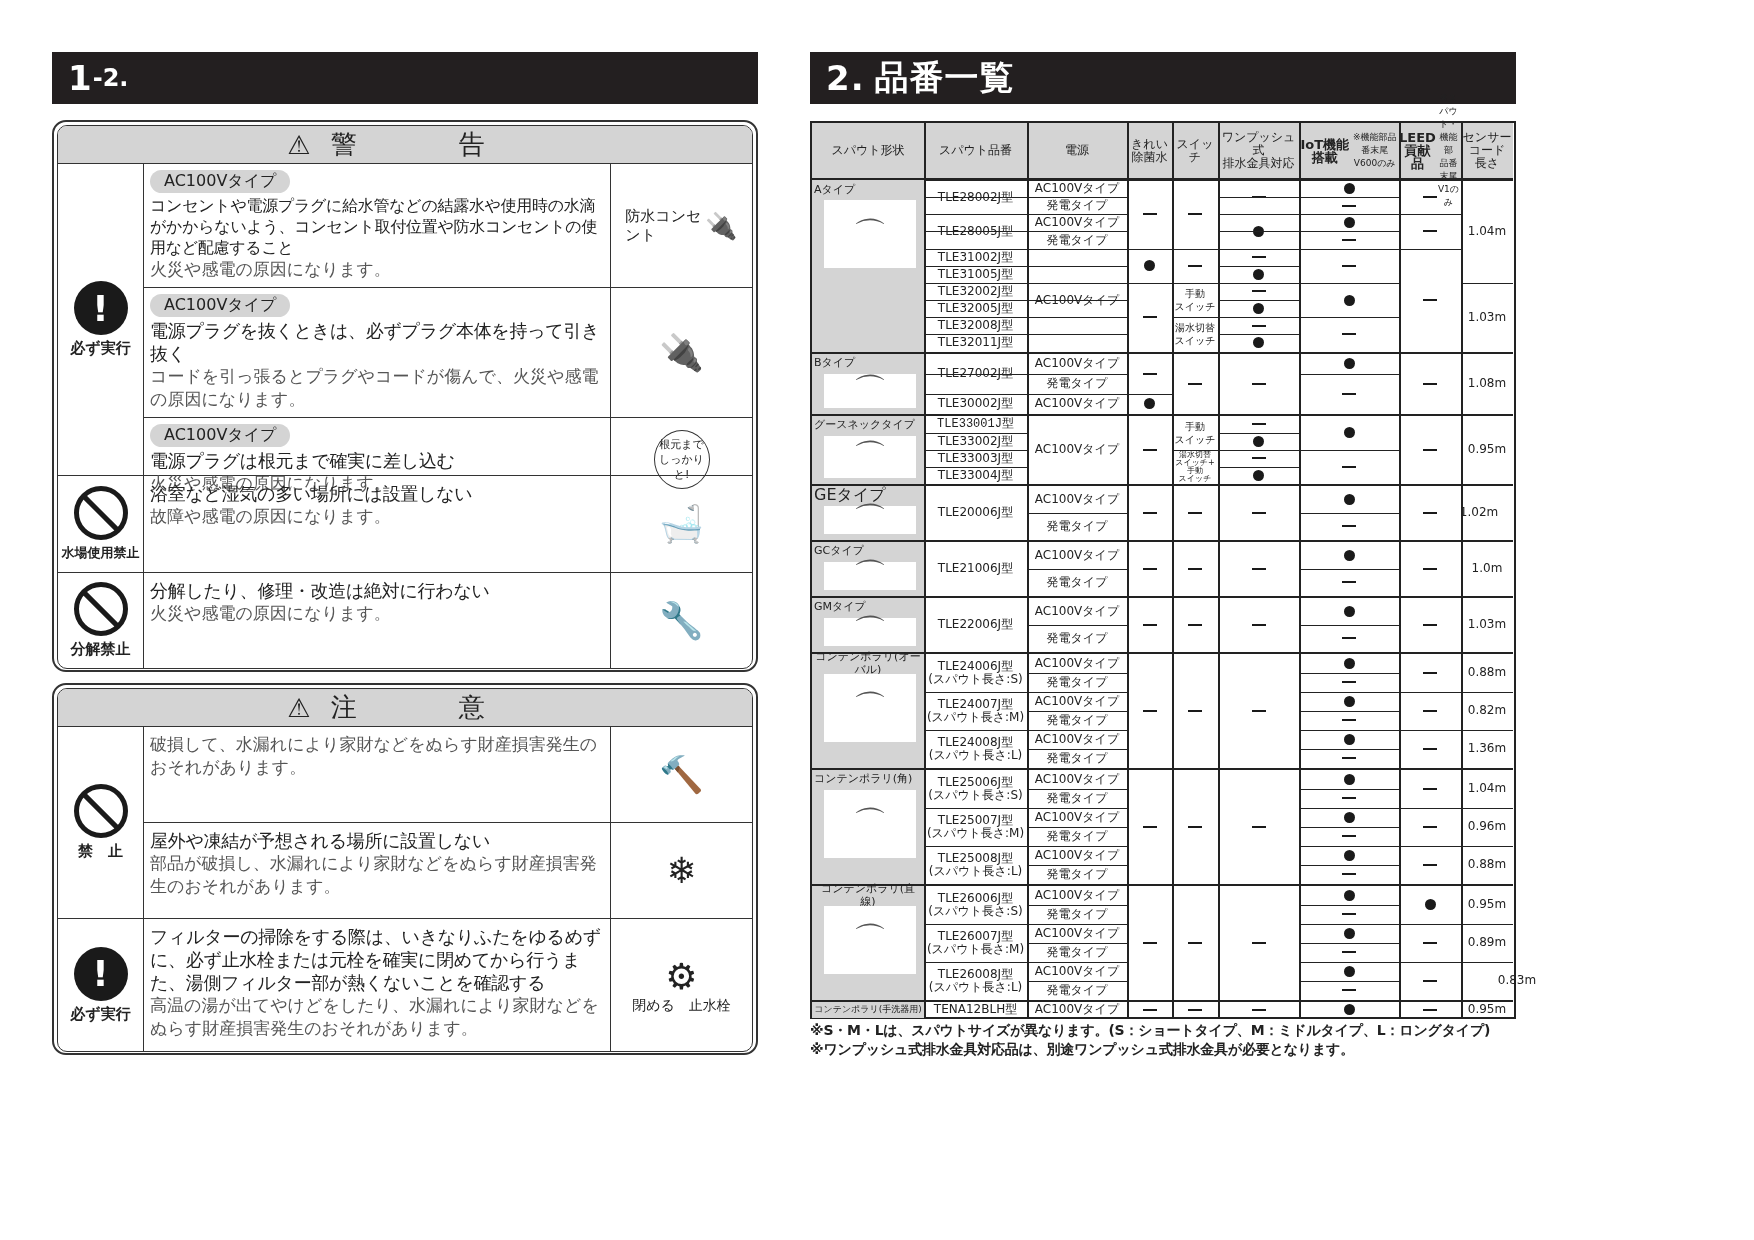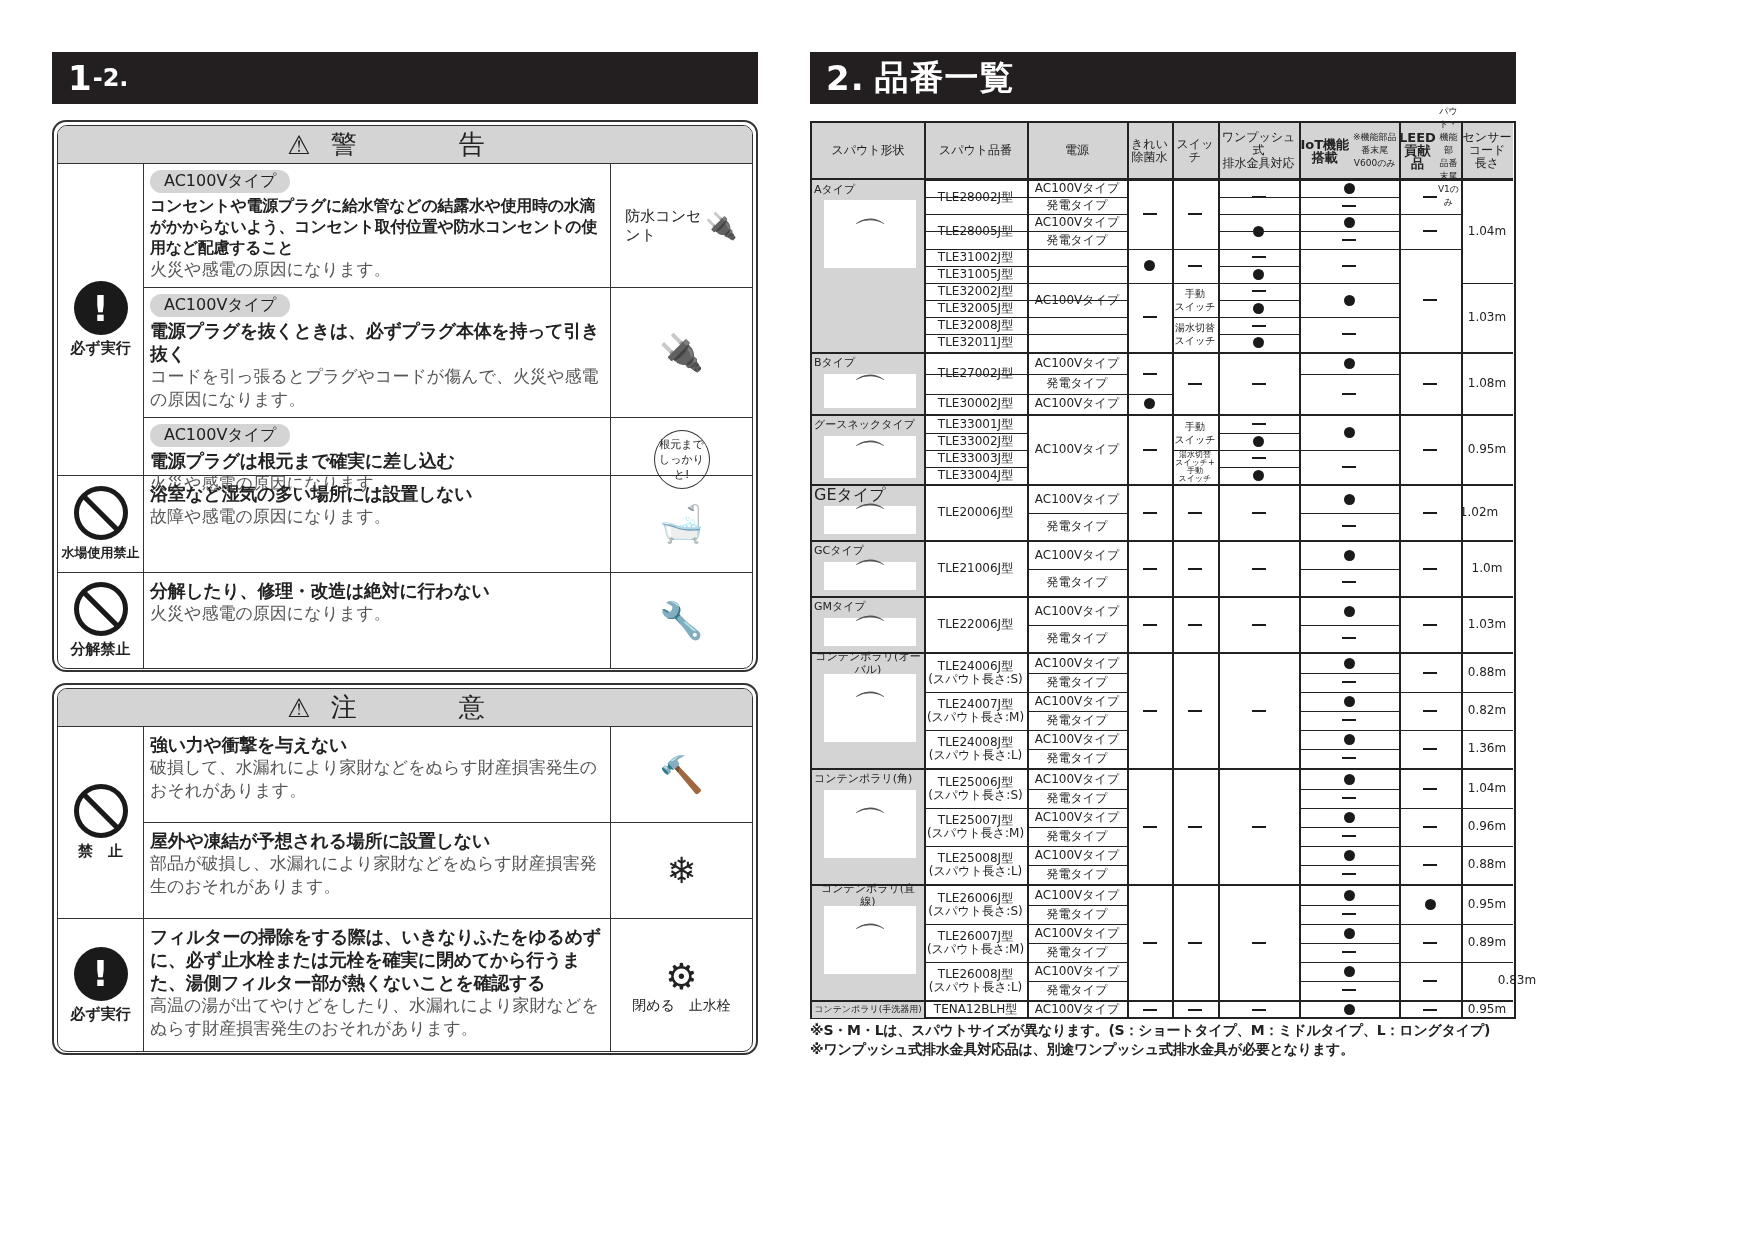--- a/index.html
+++ b/index.html
@@ -13,21 +13,21 @@
 .box-title .tri{letter-spacing:0;margin-right:20px;font-size:26px}
 .rowgrp{display:flex;border-bottom:1.5px solid #333}
 .rowgrp:last-child{border-bottom:none}
 .sym{width:86px;border-right:1.5px solid #333;display:flex;flex-direction:column;align-items:center;justify-content:center;font-size:15px;font-weight:bold}
 .items{flex:1;display:flex;flex-direction:column}
 .item{display:flex;border-bottom:1.5px solid #333;flex:1}
 .item:last-child{border-bottom:none}
 .txt{flex:1;padding:6px 6px 6px 6px}
 .pic{width:142px;border-left:1.5px solid #333;display:flex;align-items:center;justify-content:center;font-size:14px}
 .tag{display:inline-block;background:#d4d4d4;border-radius:12px;padding:1px 14px;font-size:16px;margin-bottom:2px}
-.head{font-size:18px;font-weight:bold;line-height:23px;letter-spacing:-0.3px}
+.head{font-size:18px;font-weight:normal;line-height:23px;letter-spacing:-0.3px}
 .desc{font-size:17px;color:#555;line-height:23px}
 .icon-circ{width:54px;height:54px;border-radius:50%;display:flex;align-items:center;justify-content:center;margin-bottom:4px}
 .must{background:#1a1a1a;color:#fff;font-size:36px;font-weight:bold}
 .noent{border:5px solid #1a1a1a;position:relative}
 .noent::after{content:"";position:absolute;width:5px;height:52px;background:#1a1a1a;transform:rotate(-45deg)}
 
 .tbl{position:absolute;left:810px;top:121px;width:706px;border:2.5px solid #222;font-size:12px}
 .cell{position:absolute;display:flex;align-items:center;justify-content:center;text-align:center;line-height:13px}
 .vl{position:absolute;background:#222}
 .hl{position:absolute;background:#222}
@@ -133,21 +133,20 @@
       <span>注　意</span>
     </div>
     <div class="rowgrp" style="height:192px">
       <div class="sym">
         <div class="icon-circ noent"></div>
         <span>禁　止</span>
       </div>
       <div class="items">
         <div class="item">
           <div class="txt">
-            <div class="head">強い力や衝撃を与えない</div>
             <div class="desc">破損して、水漏れにより家財などをぬらす財産損害発生のおそれがあります。</div>
           </div>
           <div class="pic">
               <span style="font-size:36px">🔨</span>
             </div>
         </div>
         <div class="item">
           <div class="txt">
             <div class="head">屋外や凍結が予想される場所に設置しない</div>
             <div class="desc">部品が破損し、水漏れにより家財などをぬらす財産損害発生のおそれがあります。</div>
@@ -366,21 +365,21 @@
     <div class="hl" style="left: 112px; top: 270.5px; width: 203px; height: 1px;"></div>
     <div class="hl" style="left: 112px; top: 270.5px; width: 248px; height: 1px;"></div>
     <div class="hl" style="left: 315px; top: 270.5px; width: 45px; height: 1px;"></div>
     <div class="hl" style="left: 487px; top: 250.5px; width: 100px; height: 1px;"></div>
     <div class="hl" style="left: 0px; top: 290.5px; width: 701px; height: 2.5px;"></div>
     <div class="cell gray" style="left: 0px; top: 292.5px; width: 112px; height: 68px;"></div>
     <div class="cell " style="left: 2px; top: 294.5px; width: 108px; height: 14px; justify-content: flex-start; font-size: 11px;">グースネックタイプ</div>
     <div class="cell " style="left: 12px; top: 312.5px; width: 92px; height: 42px; background: rgb(255, 255, 255);">
       <span style="font-size:34px;color:#555">⌒</span>
     </div>
-    <div class="cell " style="left: 112px; top: 292.5px; width: 103px; height: 17px;">TLE33001J型</div>
+    <div class="cell " style="left: 112px; top: 292.5px; width: 103px; height: 17px; font-family: Liberation Mono, monospace;">TLE33001J型</div>
     <div class="cell " style="left: 112px; top: 309.5px; width: 103px; height: 17px;">TLE33002J型</div>
     <div class="cell " style="left: 112px; top: 326.5px; width: 103px; height: 17px;">TLE33003J型</div>
     <div class="cell " style="left: 112px; top: 343.5px; width: 103px; height: 17px;">TLE33004J型</div>
     <div class="cell " style="left: 215px; top: 292.5px; width: 100px; height: 68px;">AC100Vタイプ</div>
     <div class="cell " style="left: 315px; top: 292.5px; width: 45px; height: 68px;">
       <span class="dash"></span>
     </div>
     <div class="cell " style="left: 360px; top: 292.5px; width: 46px; height: 34px;">
       <span style="font-size:10px">手動<br>スイッチ</span>
     </div>

